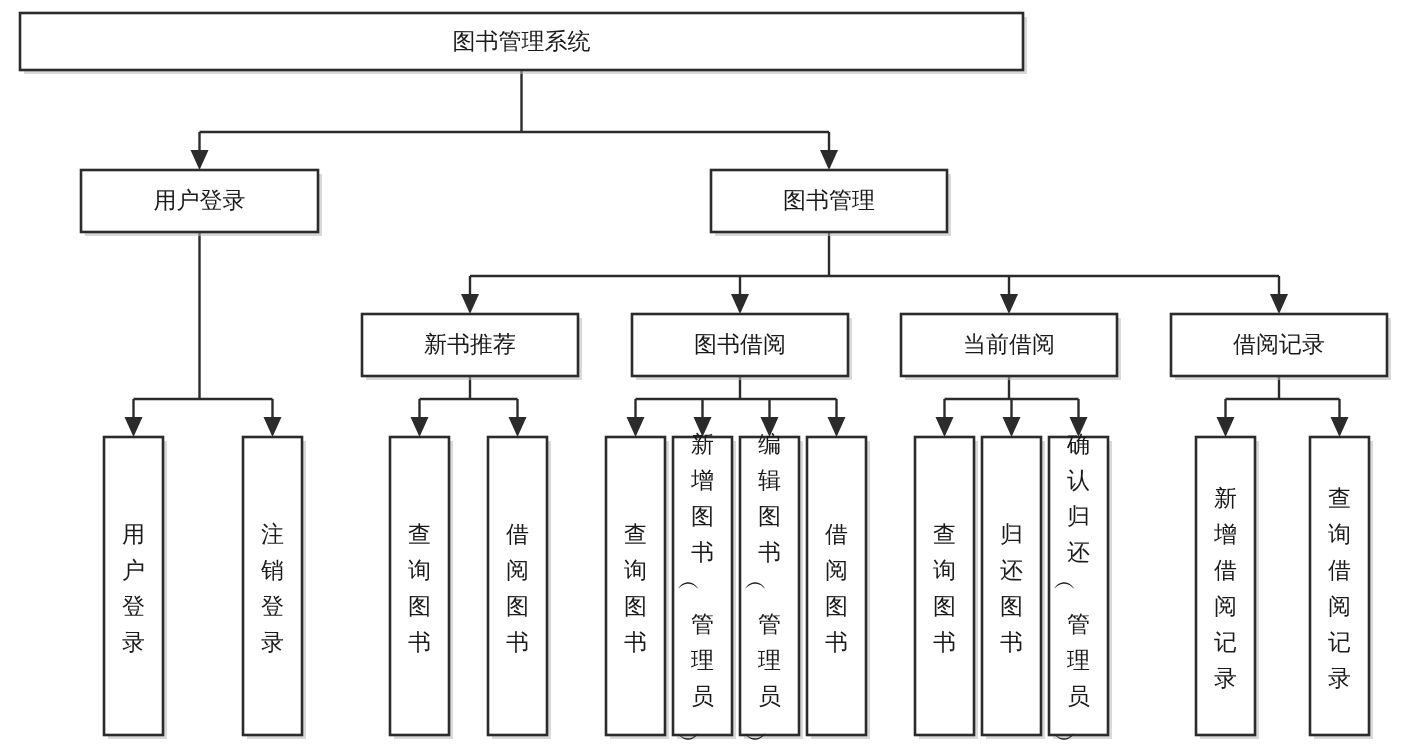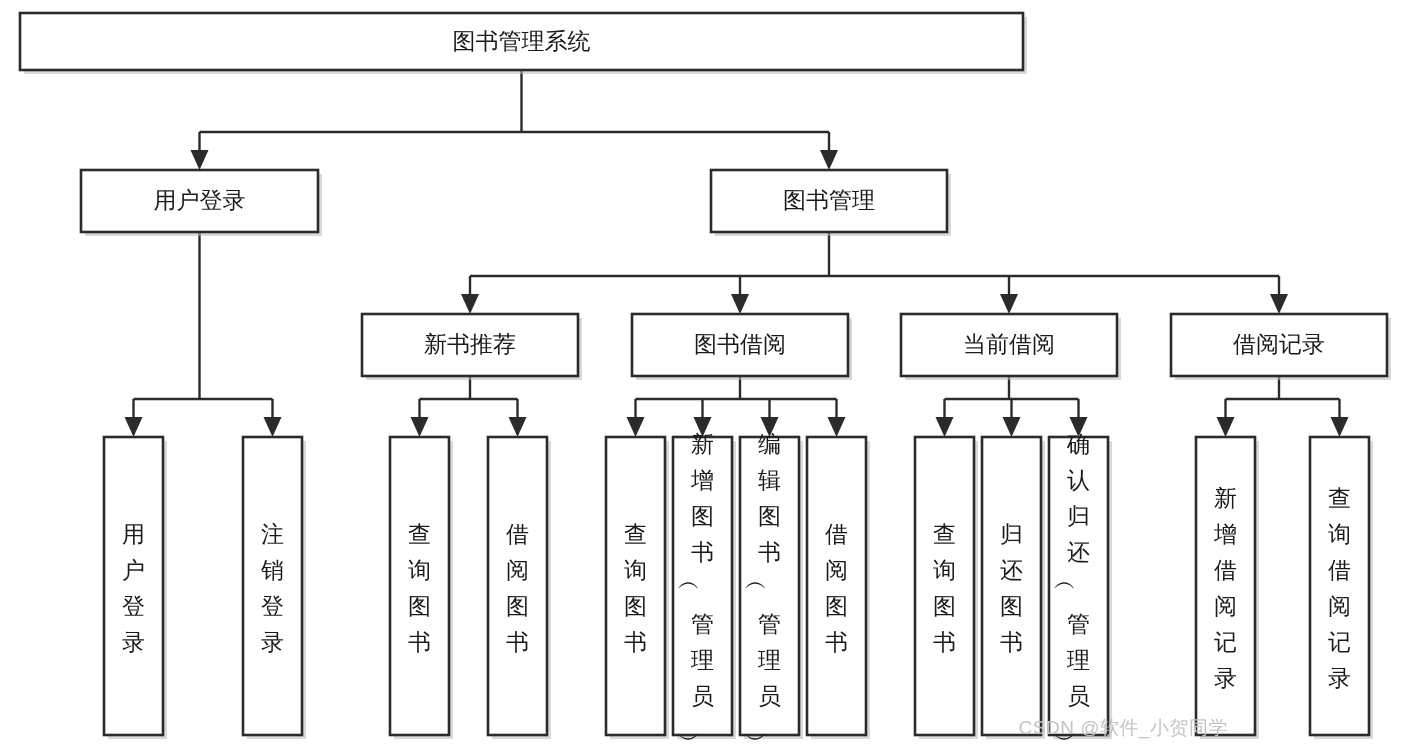--- a/index.html
+++ b/index.html
@@ -239,14 +239,13 @@
           <rect x="1196" y="437" width="59" height="298" class="node-box"></rect>
           <text x="1225.5" class="node-label-v"><tspan x="1225.5" y="506.1">新</tspan><tspan x="1225.5" y="542.1">增</tspan><tspan x="1225.5" y="578.1">借</tspan><tspan x="1225.5" y="614.1">阅</tspan><tspan x="1225.5" y="650.1">记</tspan><tspan x="1225.5" y="686.1">录</tspan></text>
         </g>
         <g>
           <rect x="1314" y="441" width="59" height="298" class="node-shadow"></rect>
           <rect x="1310" y="437" width="59" height="298" class="node-box"></rect>
           <text x="1339.5" class="node-label-v"><tspan x="1339.5" y="506.1">查</tspan><tspan x="1339.5" y="542.1">询</tspan><tspan x="1339.5" y="578.1">借</tspan><tspan x="1339.5" y="614.1">阅</tspan><tspan x="1339.5" y="650.1">记</tspan><tspan x="1339.5" y="686.1">录</tspan></text>
         </g>
       </g>
   </svg>
-  <div class="watermark">CSDN @软件_小贺同学</div>
 </div>
 
 </body></html>

